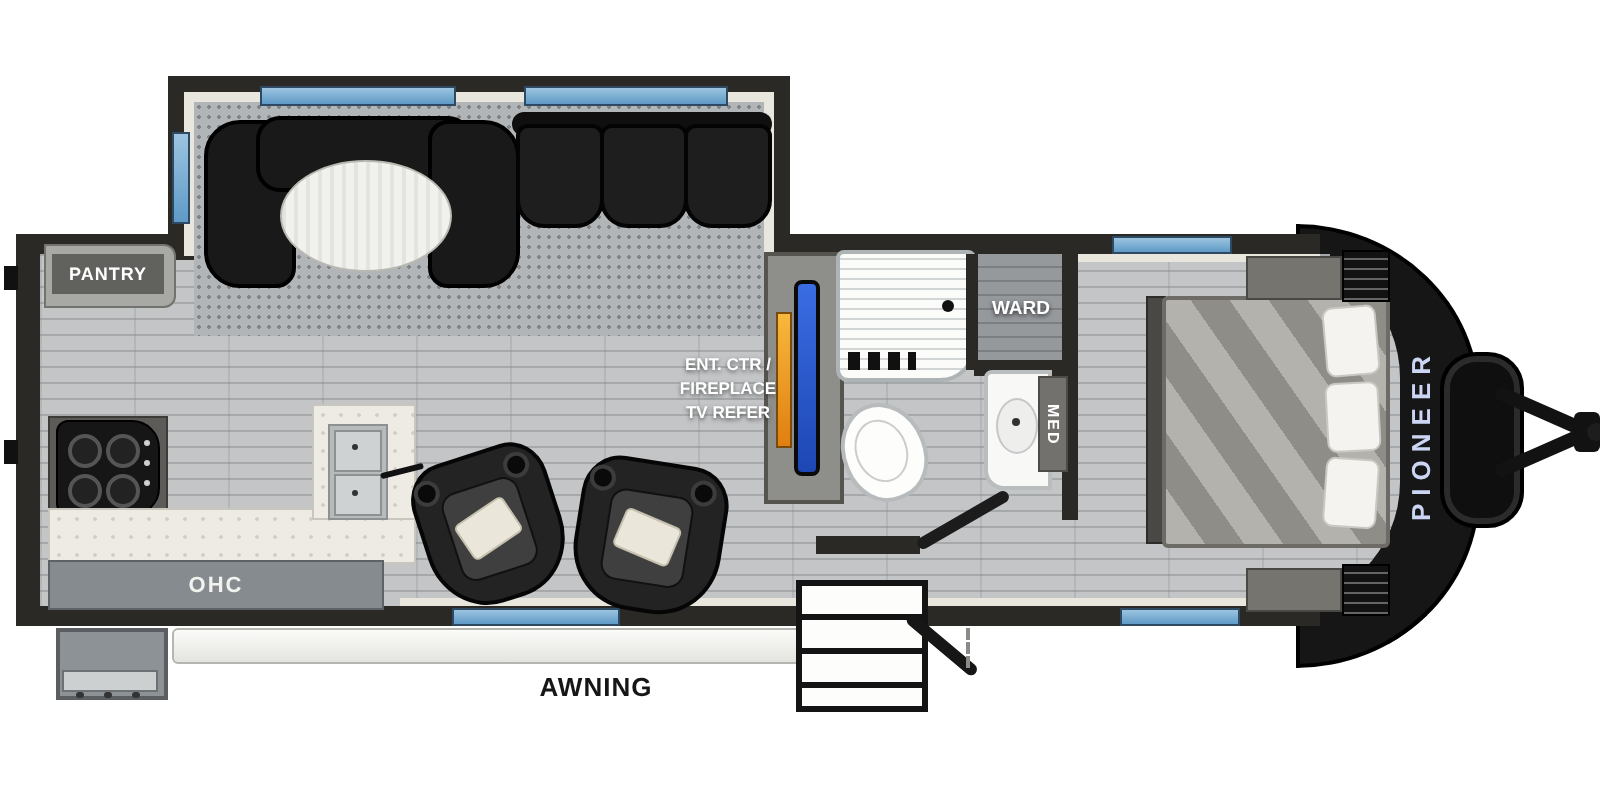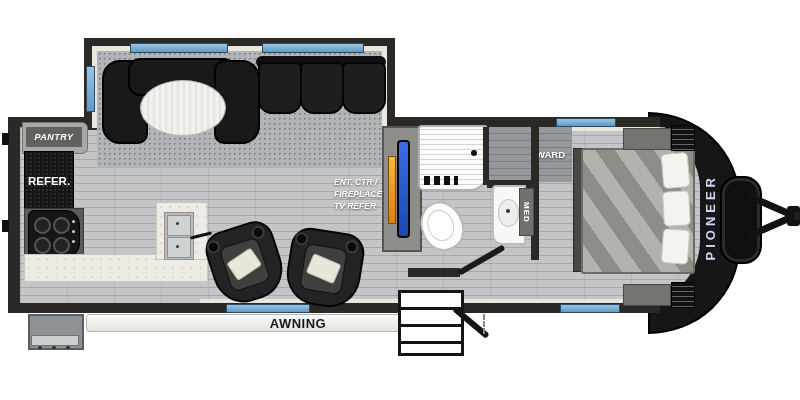--- a/index.html
+++ b/index.html
@@ -26,21 +26,21 @@
   .ns{background:#76746e;border:1px solid #4a4845;}
   .cornerbox{background:#121212;border:1px solid #000;}
 </style>
 </head>
 <body>
 
 <div id="stage">
 
   <div class="abs" style="left:86px;top:314px;width:314px;height:16px;border:1px solid #b6b6b0;border-radius:3px;
               background:linear-gradient(180deg,#fbfbf9,#e3e3df);"></div>
-  <div class="abs darklbl" style="left:262px;top:316px;width:72px;height:14px;font-size:13px;letter-spacing:.5px;text-align:center;">AWNING</div>
+  <div class="abs darklbl" style="left:262px;top:336px;width:72px;height:14px;font-size:13px;letter-spacing:.5px;text-align:center;">AWNING</div>
 
   <div class="abs" style="left:28px;top:314px;width:52px;height:32px;background:#8d9296;border:2px solid #5b5e60;"></div>
   <div class="abs" style="left:31px;top:335px;width:46px;height:9px;background:#cdd0d1;border:1px solid #6e7173;"></div>
   <div class="abs" style="left:38px;top:346px;width:4px;height:3px;background:#333;border-radius:2px;"></div>
   <div class="abs" style="left:52px;top:346px;width:4px;height:3px;background:#333;border-radius:2px;"></div>
   <div class="abs" style="left:66px;top:346px;width:4px;height:3px;background:#333;border-radius:2px;"></div>
 
   <div class="abs" style="left:648px;top:112px;width:88px;height:218px;background:#161616;border:2px solid #000;
               border-radius:0 120px 120px 0 / 0 115px 115px 0;"></div>
 
@@ -89,81 +89,81 @@
               background-image:repeating-linear-gradient(90deg, rgba(0,0,0,.06) 0 2px, rgba(0,0,0,0) 2px 6px);"></div>
 
   <div class="abs" style="left:256px;top:56px;width:130px;height:58px;">
     <div class="abs" style="left:0;top:0;width:130px;height:12px;background:#0f0f0f;border-radius:6px;"></div>
     <div class="abs cushion" style="left:2px;top:6px;width:40px;height:48px;"></div>
     <div class="abs cushion" style="left:44px;top:6px;width:40px;height:48px;"></div>
     <div class="abs cushion" style="left:86px;top:6px;width:40px;height:48px;"></div>
   </div>
 
   <div class="abs" style="left:22px;top:122px;width:64px;height:30px;background:#a8a8a4;border:1px solid #72726e;border-radius:0 6px 6px 0;"></div>
-  <div class="abs" style="left:26px;top:127px;width:56px;height:20px;background:#61615e;display:flex;align-items:center;justify-content:center;font-style:italic;">
+  <div class="abs" style="left:26px;top:127px;width:56px;height:20px;background:#61615e;display:flex;align-items:center;justify-content:center;">
     <span class="lbl" style="font-size:9px;letter-spacing:.5px;">PANTRY</span>
-  </div>
-  <div class="abs blackbox" style="left:24px;top:151px;width:48px;height:58px;display:flex;align-items:center;justify-content:center;
-              background-image:radial-gradient(rgba(255,255,255,.10) 1px, rgba(0,0,0,0) 1px);background-size:4px 4px;">
-    <span class="lbl" style="font-size:11.5px;">REFER.</span>
   </div>
   <div class="abs" style="left:24px;top:208px;width:58px;height:50px;background:#5c5b58;border:1px solid #3c3b38;"></div>
   <div class="abs" style="left:28px;top:210px;width:50px;height:46px;background:#161616;border:1px solid #000;border-radius:6px 14px 14px 6px;">
     <div class="abs" style="left:5px;top:6px;width:13px;height:13px;border-radius:50%;border:2px solid #555;background:#222;"></div>
     <div class="abs" style="left:24px;top:6px;width:13px;height:13px;border-radius:50%;border:2px solid #555;background:#222;"></div>
     <div class="abs" style="left:5px;top:26px;width:13px;height:13px;border-radius:50%;border:2px solid #555;background:#222;"></div>
     <div class="abs" style="left:24px;top:26px;width:13px;height:13px;border-radius:50%;border:2px solid #555;background:#222;"></div>
     <div class="abs" style="left:43px;top:9px;width:3px;height:3px;background:#cfcfcf;border-radius:50%;"></div>
     <div class="abs" style="left:43px;top:19px;width:3px;height:3px;background:#cfcfcf;border-radius:50%;"></div>
     <div class="abs" style="left:43px;top:29px;width:3px;height:3px;background:#cfcfcf;border-radius:50%;"></div>
   </div>
   <div class="abs counter" style="left:24px;top:254px;width:182px;height:26px;"></div>
   <div class="abs counter" style="left:156px;top:202px;width:50px;height:56px;"></div>
   <div class="abs" style="left:164px;top:212px;width:28px;height:46px;background:#b8bbbc;border:1px solid #8e9192;">
     <div class="abs" style="left:2px;top:2px;width:22px;height:19px;background:#cfd2d3;border:1px solid #8e9192;"></div>
     <div class="abs" style="left:2px;top:24px;width:22px;height:19px;background:#cfd2d3;border:1px solid #8e9192;"></div>
     <div class="abs" style="left:11px;top:9px;width:3px;height:3px;background:#333;border-radius:50%;"></div>
     <div class="abs" style="left:11px;top:32px;width:3px;height:3px;background:#333;border-radius:50%;"></div>
   </div>
   <div class="abs" style="left:190px;top:234px;width:22px;height:3px;background:#111;border-radius:2px;transform:rotate(-14deg);"></div>
+  <div class="abs" style="left:24px;top:280px;width:166px;height:23px;background:#868b8f;border:1px solid #5e6266;
+              display:flex;align-items:center;justify-content:center;">
+    <span class="lbl" style="font-size:11px;color:#f2f2ef;letter-spacing:1px;">OHC</span>
+  </div>
 
   <div class="abs" style="left:210px;top:226px;width:66px;height:72px;transform:rotate(-18deg);">
     <div class="abs" style="left:0;top:0;width:66px;height:72px;background:#232323;border:2px solid #060606;border-radius:26% 26% 42% 42%;"></div>
     <div class="abs" style="left:14px;top:16px;width:38px;height:44px;background:#3f3f3f;border:1px solid #111;border-radius:8px;"></div>
     <div class="abs" style="left:3px;top:6px;width:9px;height:9px;border-radius:50%;background:#0a0a0a;border:2px solid #3c3c3c;"></div>
     <div class="abs" style="left:50px;top:6px;width:9px;height:9px;border-radius:50%;background:#0a0a0a;border:2px solid #3c3c3c;"></div>
     <div class="abs" style="left:19px;top:28px;width:27px;height:19px;background:#eae6da;border:1px solid #c6c1ae;border-radius:3px;transform:rotate(-16deg);"></div>
   </div>
   <div class="abs" style="left:288px;top:230px;width:70px;height:72px;transform:rotate(9deg);">
     <div class="abs" style="left:0;top:0;width:70px;height:72px;background:#232323;border:2px solid #060606;border-radius:26% 26% 42% 42%;"></div>
     <div class="abs" style="left:15px;top:16px;width:40px;height:44px;background:#3f3f3f;border:1px solid #111;border-radius:8px;"></div>
     <div class="abs" style="left:3px;top:6px;width:9px;height:9px;border-radius:50%;background:#0a0a0a;border:2px solid #3c3c3c;"></div>
     <div class="abs" style="left:54px;top:6px;width:9px;height:9px;border-radius:50%;background:#0a0a0a;border:2px solid #3c3c3c;"></div>
     <div class="abs" style="left:21px;top:28px;width:28px;height:19px;background:#eae6da;border:1px solid #c6c1ae;border-radius:3px;transform:rotate(14deg);"></div>
   </div>
 
   <div class="abs" style="left:382px;top:126px;width:36px;height:122px;background:#8e8e8a;border:2px solid #55544f;"></div>
   <div class="abs" style="left:388px;top:156px;width:6px;height:66px;background:linear-gradient(180deg,#f7b83c,#e07f10);border:1px solid #7a4a08;"></div>
   <div class="abs" style="left:397px;top:140px;width:9px;height:94px;background:linear-gradient(180deg,#3a6ce2,#1d47b4);border:2px solid #0a0a0a;border-radius:4px;"></div>
-  <div class="abs lbl" style="left:334px;top:176px;width:60px;text-align:left;font-size:8.5px;line-height:12px;
-              text-shadow:0 1px 2px rgba(60,60,60,.8);font-style:italic;">
+  <div class="abs lbl" style="left:334px;top:176px;width:60px;text-align:center;font-size:8.5px;line-height:12px;
+              text-shadow:0 1px 2px rgba(60,60,60,.8);">
     <span>ENT. CTR /</span><br>
     <span>FIREPLACE</span><br>
     <span>TV REFER</span>
   </div>
 
   <div class="abs" style="left:418px;top:125px;width:66px;height:62px;background:#fbfbfa;border:2px solid #aeb4b6;border-radius:4px 4px 18px 6px;
               background-image:repeating-linear-gradient(0deg, rgba(0,0,0,0) 0 4px, rgba(170,176,178,.5) 4px 5px);"></div>
   <div class="abs" style="left:471px;top:150px;width:6px;height:6px;background:#111;border-radius:50%;"></div>
   <div class="abs" style="left:424px;top:176px;width:34px;height:9px;
               background:repeating-linear-gradient(90deg,#111 0 6px, rgba(0,0,0,0) 6px 10px);"></div>
 
   <div class="abs" style="left:489px;top:127px;width:43px;height:55px;background-color:#96999c;
               background-image:repeating-linear-gradient(0deg, rgba(0,0,0,0) 0 6px, rgba(90,95,98,.45) 6px 7px);
-              display:flex;align-items:center;justify-content:center;padding-left:40px;">
+              display:flex;align-items:center;justify-content:center;">
     <span class="lbl" style="font-size:9.5px;text-shadow:0 1px 2px rgba(40,40,40,.9);">WARD</span>
   </div>
   <div class="abs wall" style="left:483px;top:127px;width:6px;height:58px;"></div>
   <div class="abs wall" style="left:487px;top:180px;width:50px;height:8px;"></div>
   <div class="abs wall" style="left:531px;top:127px;width:8px;height:61px;"></div>
   <div class="abs wall" style="left:531px;top:186px;width:8px;height:74px;"></div>
 
   <div class="abs" style="left:421px;top:201px;width:38px;height:46px;transform:rotate(-22deg);
               background:#fdfdfc;border:2px solid #b7bbbc;border-radius:50% 50% 46% 46%;">
     <div class="abs" style="left:5px;top:6px;width:24px;height:30px;border:1px solid #ccc;border-radius:50%;"></div>

